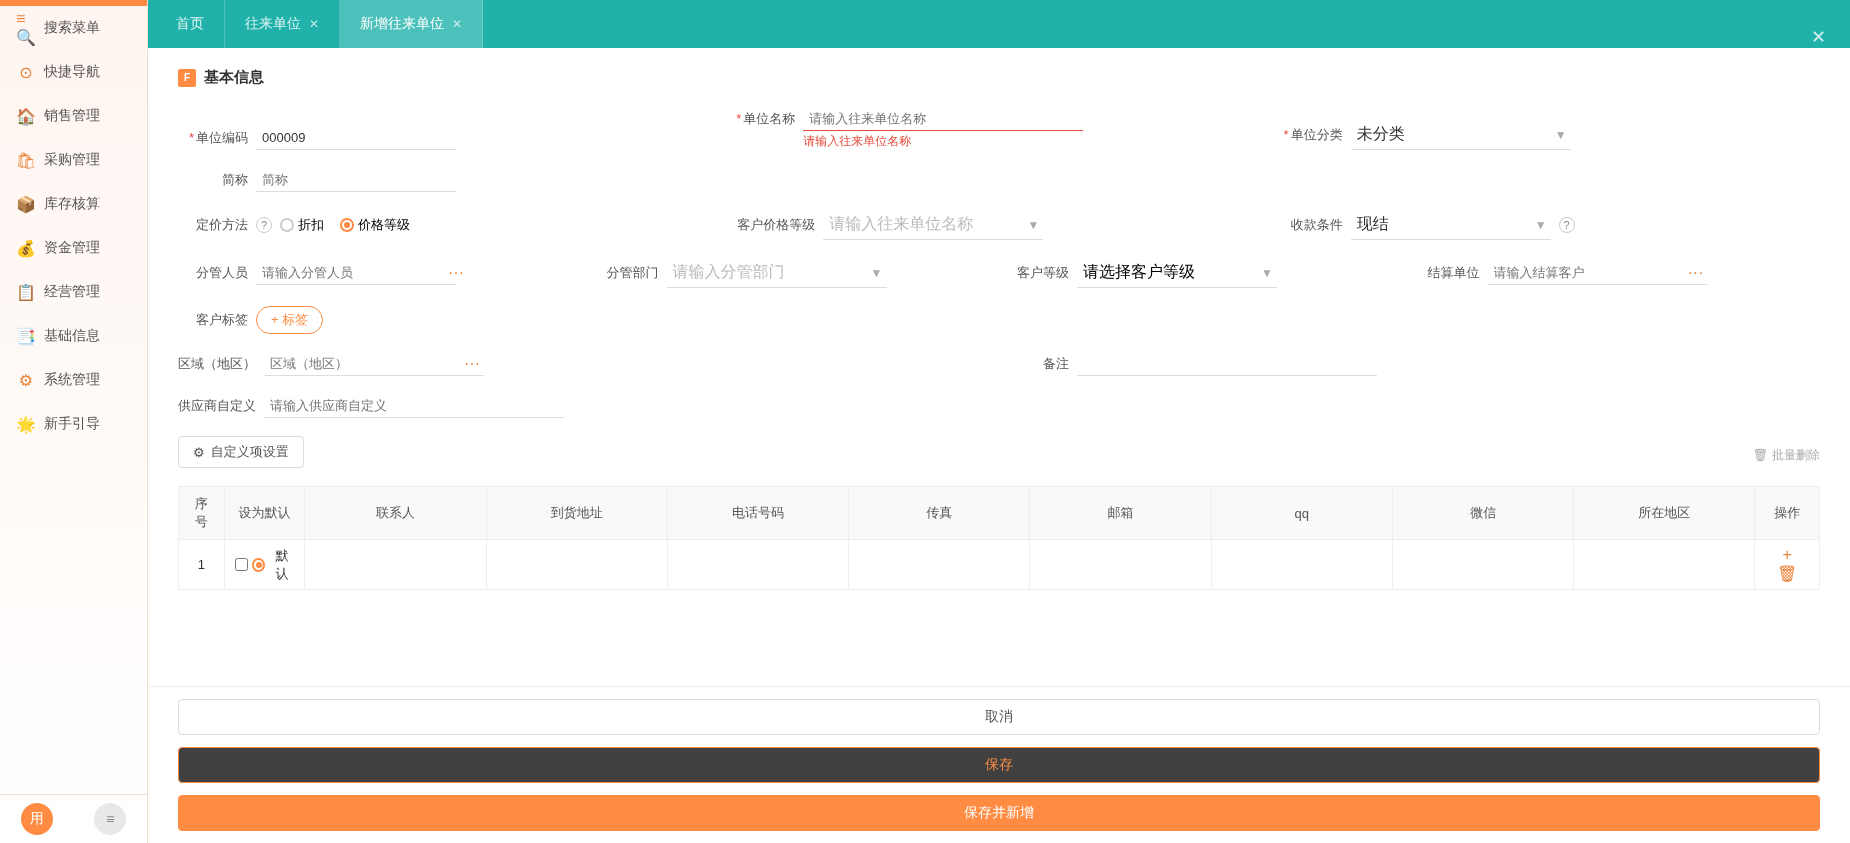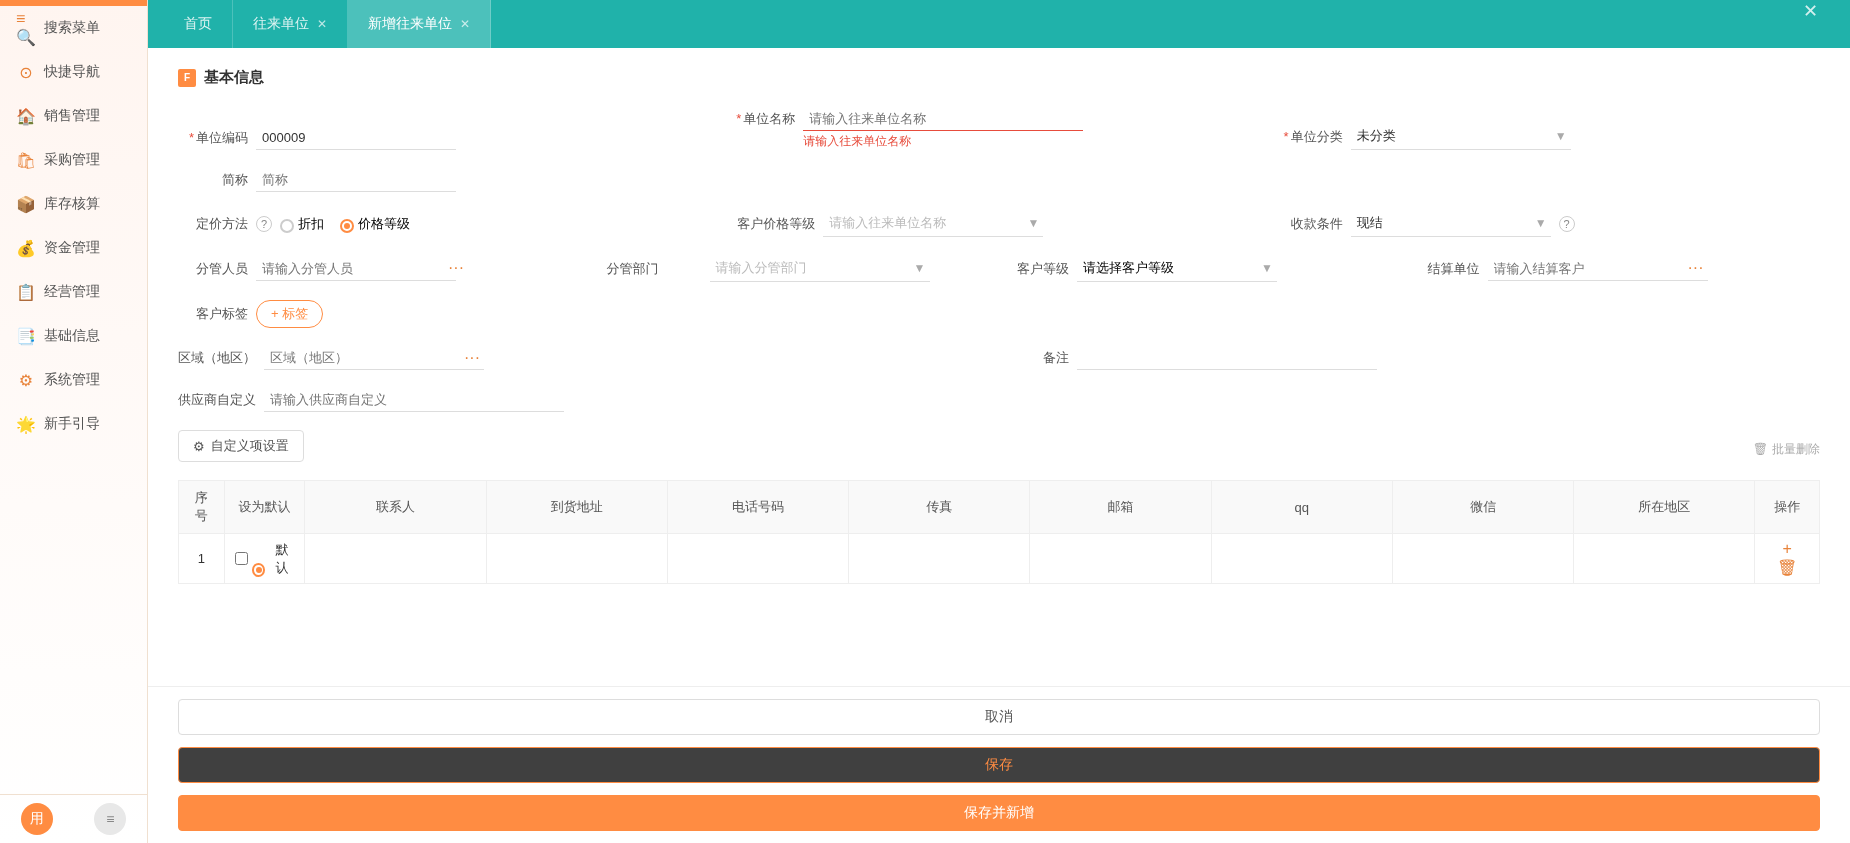--- a/index.html
+++ b/index.html
@@ -64,23 +64,23 @@
       flex: 1;
       display: flex;
       flex-direction: column;
       overflow: hidden;
     }
 
     
     .tab-bar {
       background: #20b2aa;
       display: flex;
-      align-items: flex-start;
+      align-items: flex-end;
       height: 48px;
-      padding: 0 16px;
+      padding: 0 8px;
       flex-shrink: 0;
     }
     .tab {
       display: flex;
       align-items: center;
       gap: 6px;
       padding: 0 20px;
       height: 100%;
       cursor: pointer;
       color: rgba(255,255,255,0.85);
@@ -183,21 +183,21 @@
     .form-select-wrap {
       display: flex;
       align-items: center;
       border-bottom: 1px solid #ddd;
       width: 200px;
       cursor: pointer;
     }
     .form-select-val {
       flex: 1;
       padding: 4px 6px;
-      font-size: 13px;
+      font-size: 16px;
       color: #333;
     }
     .form-select-arrow {
       color: #aaa;
       font-size: 12px;
       padding: 0 4px;
     }
 
     
     .type-btn-group {
@@ -222,21 +222,21 @@
     }
 
     
     .radio-group {
       display: flex;
       align-items: center;
       gap: 16px;
     }
     .radio-item {
       display: flex;
-      align-items: flex-end;
+      align-items: center;
       gap: 4px;
       cursor: pointer;
     }
     .radio-circle {
       width: 14px;
       height: 14px;
       border-radius: 50%;
       border: 2px solid #ccc;
       display: flex;
       align-items: center;
@@ -545,21 +545,21 @@
     <div class="form-row" style="align-items:center;">
       <div class="form-group">
         <span class="form-label">分管人员</span>
         <div class="input-with-btn">
           <input type="text" placeholder="请输入分管人员" style="">
           <span class="ellipsis-btn">···</span>
         </div>
       </div>
       <div class="form-group">
         <span class="form-label">分管部门</span>
-        <div class="form-select-wrap" style="width:220px;margin-left:43px;">
+        <div class="form-select-wrap" style="width:220px;">
           <span class="form-select-val" style="color:#bbb;">请输入分管部门</span>
           <span class="form-select-arrow">▼</span>
         </div>
       </div>
       <div class="form-group">
         <span class="form-label">客户等级</span>
         <div class="form-select-wrap" style="width:200px;">
           <span class="form-select-val" style="color:#000000;">请选择客户等级</span>
           <span class="form-select-arrow">▼</span>
         </div>

